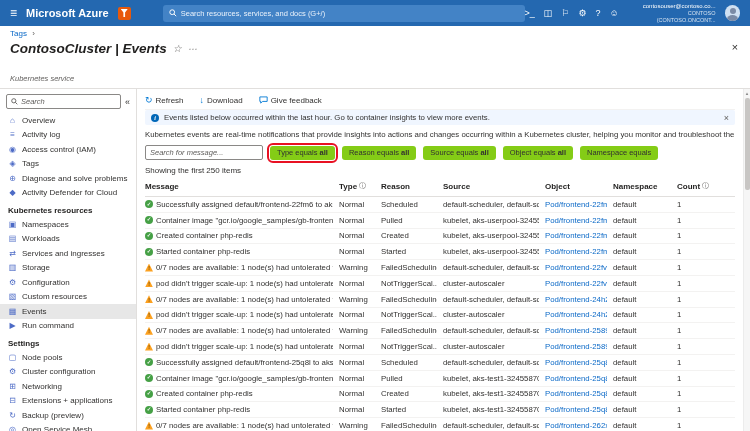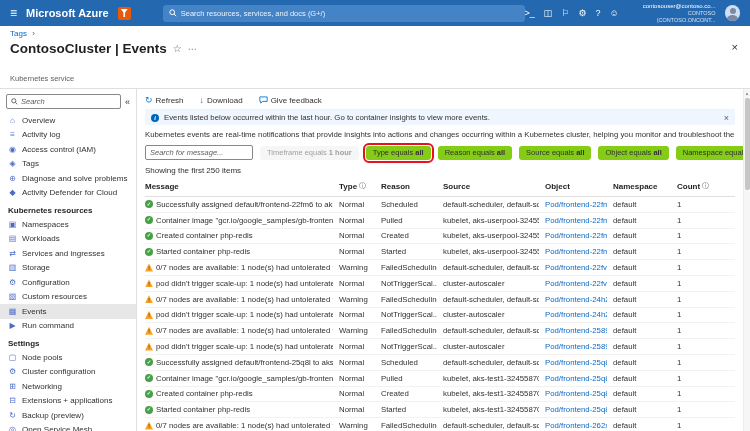--- a/index.html
+++ b/index.html
@@ -24,21 +24,21 @@
   .account { text-align:right; font-size:6px; line-height:7px; margin-left:3px; cursor:pointer; }
   .account .tenant { opacity:.8; font-size:5.5px; }
   .avatar { width:16px; height:16px; border-radius:50%; background:#cfe0f2; position:relative; overflow:hidden; cursor:pointer; }
   .avatar::before { content:""; position:absolute; top:2.5px; left:5px; width:6px; height:6px; border-radius:50%; background:#7a8aa5; }
   .avatar::after  { content:""; position:absolute; top:9.5px; left:2.5px; width:11px; height:8px; border-radius:50% 50% 0 0; background:#7a8aa5; }
 
   
   .breadcrumb { padding:3px 10px 2px; font-size:8px; }
   .breadcrumb a { color:#0b69c7; text-decoration:none; cursor:pointer; }
   .breadcrumb .sep { color:#605e5c; margin-left:3px; }
-  .titlebar { display:flex; align-items:flex-start; padding:1px 10px 0; }
+  .titlebar { display:flex; align-items:flex-start; padding:1px 10px 0;font-style:italic; }
   h1 { font-size:13.5px; font-weight:700; color:#201f1e; display:inline; }
   .title-line { display:flex; align-items:center; gap:6px; }
   .star { color:#605e5c; font-size:10px; cursor:pointer; }
   .dots { color:#605e5c; font-size:9px; cursor:pointer; letter-spacing:1px; }
   .subtitle { font-size:7.5px; color:#605e5c; margin-top:18px; }
   .close-page { margin-left:auto; color:#323130; font-size:11px; cursor:pointer; padding:0 2px; }
 
   
   .content { display:flex; height:363px; border-top:1px solid #e1dfdd; margin-top:5px; }
 
@@ -268,21 +268,20 @@
       <span class="info-badge">i</span>
       <span>Events listed below occurred within the last hour. Go to container insights to view more events.</span>
       <span class="bclose">×</span>
     </div>
 
     <p class="desc">Kubernetes events are real-time notifications that provide insights into actions and changes occurring within a Kubernetes cluster, helping you monitor and troubleshoot the health and behavior of their applications.</p>
 
     <div class="filterbar">
       <input class="msg-search" placeholder="Search for message..." style="">
       <span id="pills" style="display:flex;gap:7px;align-items:center;">
-          <span class="pill disabled"><span>Timeframe equals </span><b>1 hour</b></span>
           <span class="pill highlighted"><span>Type equals </span><b>all</b></span>
           <span class="pill"><span>Reason equals </span><b>all</b></span>
           <span class="pill"><span>Source equals </span><b>all</b></span>
           <span class="pill"><span>Object equals </span><b>all</b></span>
           <span class="pill"><span>Namespace equals </span></span>
         </span>
     </div>
 
     <div class="summary">Showing the first 250 items</div>
 

